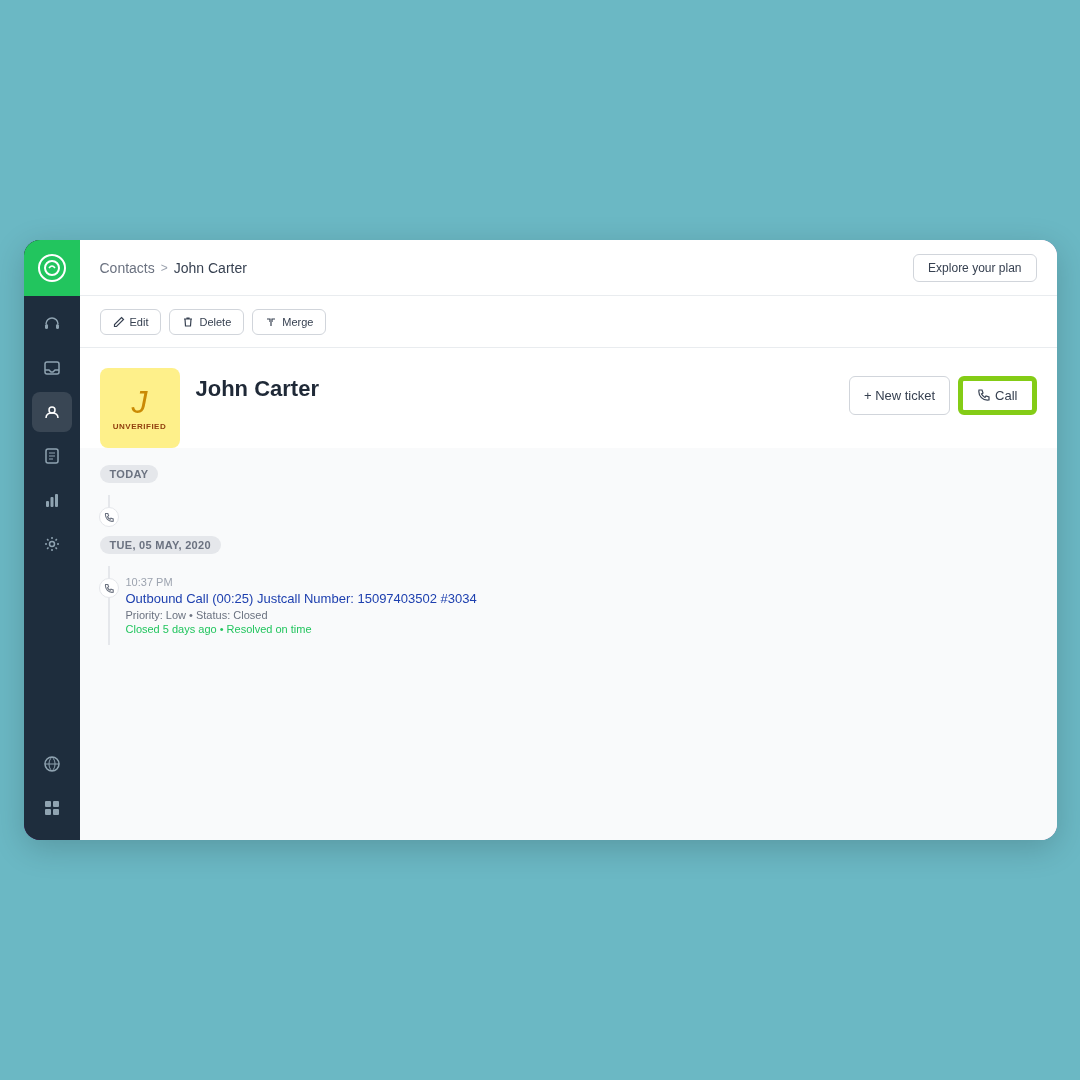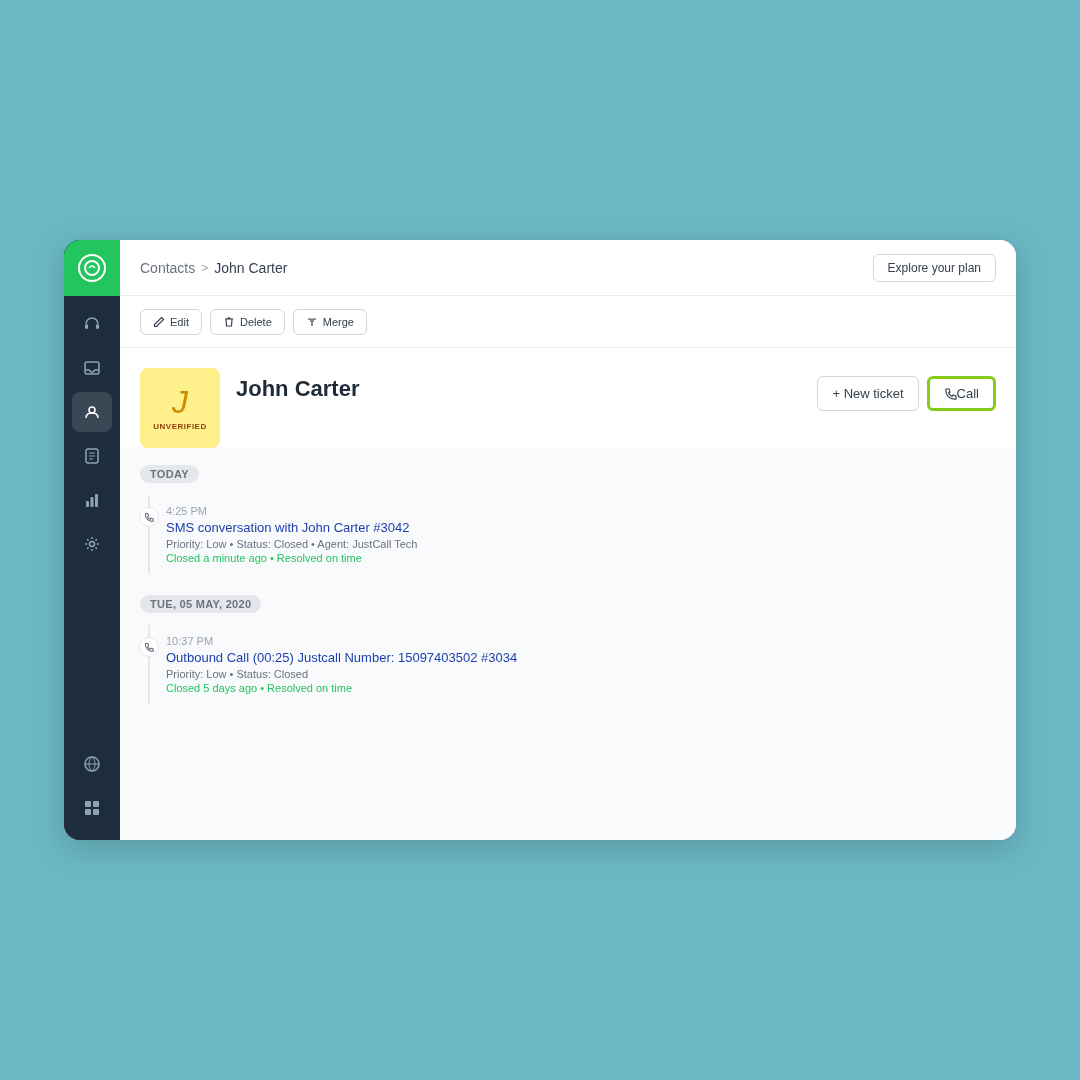--- a/index.html
+++ b/index.html
@@ -14,21 +14,21 @@
     }
     .outer-wrapper {
       background: #6bb8c4;
       width: 1080px;
       height: 1080px;
       display: flex;
       align-items: center;
       justify-content: center;
     }
     .app-window {
-      width: 952px;
+      width: 1033px;
       height: 600px;
       background: #701a75;
       border-radius: 16px;
       overflow: hidden;
       display: flex;
       box-shadow: 0 8px 32px rgba(0,0,0,0.18);
     }
     
     .sidebar {
       width: 56px;
@@ -219,23 +219,23 @@
       padding: 7px 14px;
       border: 1px solid #d1d5db;
       border-radius: 6px;
       background: #fff;
       color: #374151;
       font-size: 13px;
       cursor: pointer;
     }
     .call-btn {
       display: flex;
-      align-items: center;
+      gap: 5px;
       padding: 7px 14px;
-      border: 3px solid #84cc16;
+      border: 5px solid #84cc16;
       border-radius: 6px;
       background: #fff;
       color: #374151;
       font-size: 13px;
       cursor: pointer;
     }
     
     .tabs {
       display: flex;
       padding: 0 20px;
@@ -488,26 +488,20 @@
 
         
         <div class="date-badge">TODAY</div>
         <div class="timeline-items">
           <div class="timeline-item">
             <div class="timeline-icon">
               <svg width="10" height="10" viewBox="0 0 13 13" fill="none">
                 <path d="M2 2h3l1 3-1.5 1A9 9 0 008 9.5l1-1.5 3 1v3c-6 1-11-4-10-10z" stroke="#6b7280" stroke-width="1.4" fill="none"></path>
               </svg>
             </div>
-            <div class="timeline-content">
-              <div class="timeline-time">4:25 PM</div>
-              <div class="timeline-title">SMS conversation with John Carter #3042</div>
-              <div class="timeline-meta">Priority: Low  •  Status: Closed  •  Agent: JustCall Tech</div>
-              <div class="timeline-status">Closed a minute ago  •  Resolved on time</div>
-            </div>
           </div>
         </div>
 
         
         <div class="date-badge">TUE, 05 MAY, 2020</div>
         <div class="timeline-items">
           <div class="timeline-item">
             <div class="timeline-icon">
               <svg width="10" height="10" viewBox="0 0 13 13" fill="none">
                 <path d="M2 2h3l1 3-1.5 1A9 9 0 008 9.5l1-1.5 3 1v3c-6 1-11-4-10-10z" stroke="#6b7280" stroke-width="1.4" fill="none"></path>

